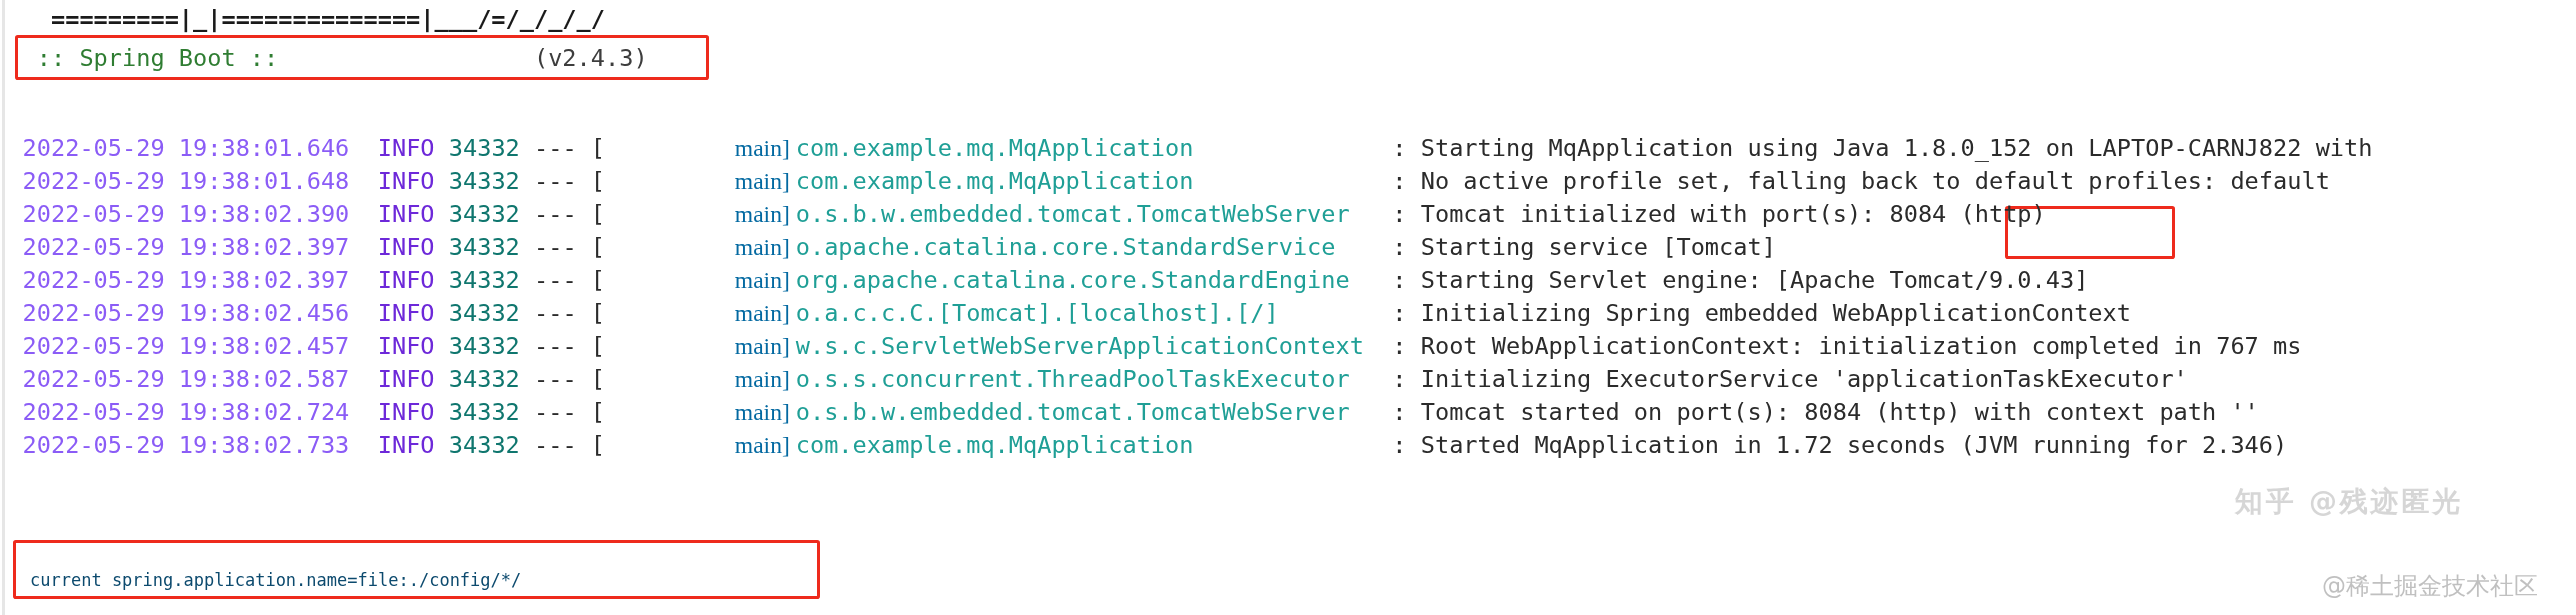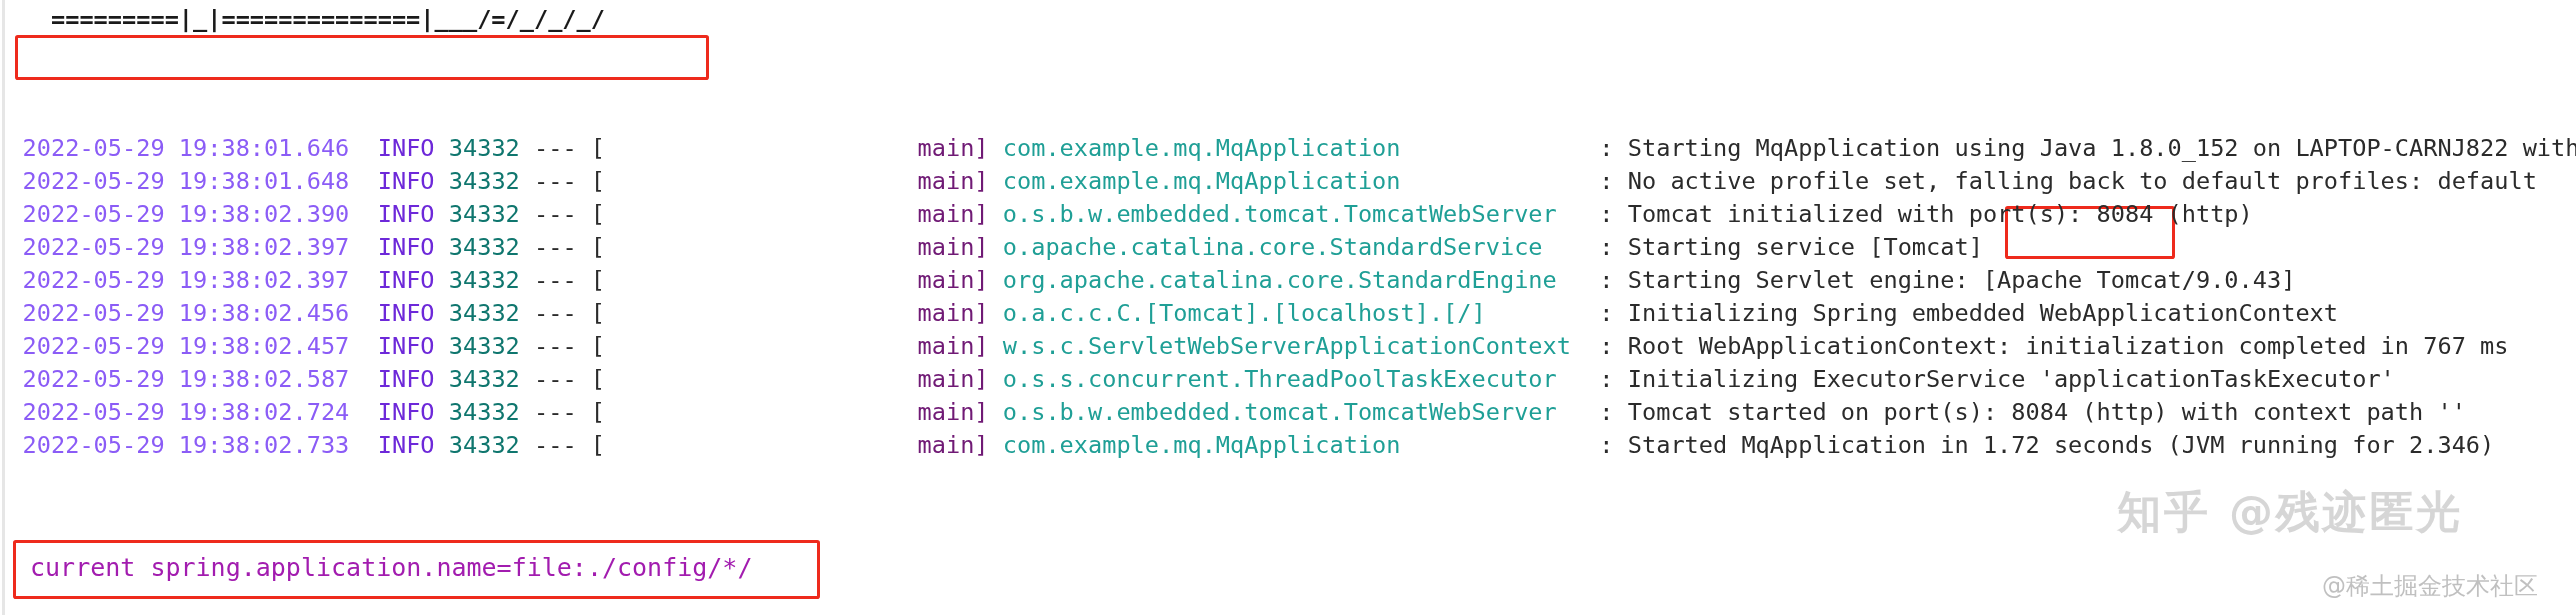--- a/index.html
+++ b/index.html
@@ -96,41 +96,41 @@
     line-height: 33px;
   }
   .log-line {
     white-space: pre;
     height: 33px;
   }
   .c-ts     { color: #8b5cf6; }
   .c-level  { color: #6d28d9; }
   .c-pid    { color: #0f766e; }
   .c-dash   { color: #2b2b2b; }
-  .c-thread { color: #701a75; }
+  .c-thread { color: #0369a1; font-family: Liberation Serif, serif; }
   .c-logger { color: #1f9f96; }
   .c-msg    { color: #2b2b2b; }
 
   .config-line {
     position: absolute;
     left: 30px;
-    top: 552px;
+    top: 564px;
     white-space: pre;
-    font-size: 25px;
+    font-size: 17px;
     line-height: 32px;
-    color: #a21caf;
+    color: #0c4a6e;
   }
 
   
   .wm-main {
     position: absolute;
     right: 113px;
     top: 483px;
     font-family: "DejaVu Sans", "Liberation Sans", sans-serif;
-    font-size: 44px;
+    font-size: 28px;
     font-weight: 700;
     color: rgba(120,120,120,0.30);
     letter-spacing: 2.8px;
     white-space: pre;
   }
   .wm-sub {
     position: absolute;
     right: 38px;
     top: 570px;
     font-family: "DejaVu Sans", "Liberation Sans", sans-serif;
@@ -141,20 +141,21 @@
 </style>
 </head>
 <body>
 
 <div id="console">
 
   <div class="gutter-rule"></div>
 
   <div class="banner-wrap">  =========|_|==============|___/=/_/_/_/</div>
 
+  <div class="banner-version-row"><span> :: Spring Boot :: </span><span class="ver">                 (v2.4.3)</span></div>
 
   <div class="redbox" id="redbox-springboot"></div>
   <div class="redbox" id="redbox-port"></div>
   <div class="redbox" id="redbox-config"></div>
 
   <div class="log-area" id="log-area"><div class="log-line"><span class="c-ts">2022-05-29 19:38:01.646</span><span class="c-level">  INFO</span><span class="c-ts"> </span><span class="c-pid">34332</span><span class="c-dash"> --- [</span><span class="c-thread">                      main] </span><span class="c-logger">com.example.mq.MqApplication             </span><span class="c-msg"> : Starting MqApplication using Java 1.8.0_152 on LAPTOP-CARNJ822 with</span></div><div class="log-line"><span class="c-ts">2022-05-29 19:38:01.648</span><span class="c-level">  INFO</span><span class="c-ts"> </span><span class="c-pid">34332</span><span class="c-dash"> --- [</span><span class="c-thread">                      main] </span><span class="c-logger">com.example.mq.MqApplication             </span><span class="c-msg"> : No active profile set, falling back to default profiles: default</span></div><div class="log-line"><span class="c-ts">2022-05-29 19:38:02.390</span><span class="c-level">  INFO</span><span class="c-ts"> </span><span class="c-pid">34332</span><span class="c-dash"> --- [</span><span class="c-thread">                      main] </span><span class="c-logger">o.s.b.w.embedded.tomcat.TomcatWebServer  </span><span class="c-msg"> : Tomcat initialized with port(s): 8084 (http)</span></div><div class="log-line"><span class="c-ts">2022-05-29 19:38:02.397</span><span class="c-level">  INFO</span><span class="c-ts"> </span><span class="c-pid">34332</span><span class="c-dash"> --- [</span><span class="c-thread">                      main] </span><span class="c-logger">o.apache.catalina.core.StandardService   </span><span class="c-msg"> : Starting service [Tomcat]</span></div><div class="log-line"><span class="c-ts">2022-05-29 19:38:02.397</span><span class="c-level">  INFO</span><span class="c-ts"> </span><span class="c-pid">34332</span><span class="c-dash"> --- [</span><span class="c-thread">                      main] </span><span class="c-logger">org.apache.catalina.core.StandardEngine  </span><span class="c-msg"> : Starting Servlet engine: [Apache Tomcat/9.0.43]</span></div><div class="log-line"><span class="c-ts">2022-05-29 19:38:02.456</span><span class="c-level">  INFO</span><span class="c-ts"> </span><span class="c-pid">34332</span><span class="c-dash"> --- [</span><span class="c-thread">                      main] </span><span class="c-logger">o.a.c.c.C.[Tomcat].[localhost].[/]       </span><span class="c-msg"> : Initializing Spring embedded WebApplicationContext</span></div><div class="log-line"><span class="c-ts">2022-05-29 19:38:02.457</span><span class="c-level">  INFO</span><span class="c-ts"> </span><span class="c-pid">34332</span><span class="c-dash"> --- [</span><span class="c-thread">                      main] </span><span class="c-logger">w.s.c.ServletWebServerApplicationContext </span><span class="c-msg"> : Root WebApplicationContext: initialization completed in 767 ms</span></div><div class="log-line"><span class="c-ts">2022-05-29 19:38:02.587</span><span class="c-level">  INFO</span><span class="c-ts"> </span><span class="c-pid">34332</span><span class="c-dash"> --- [</span><span class="c-thread">                      main] </span><span class="c-logger">o.s.s.concurrent.ThreadPoolTaskExecutor  </span><span class="c-msg"> : Initializing ExecutorService 'applicationTaskExecutor'</span></div><div class="log-line"><span class="c-ts">2022-05-29 19:38:02.724</span><span class="c-level">  INFO</span><span class="c-ts"> </span><span class="c-pid">34332</span><span class="c-dash"> --- [</span><span class="c-thread">                      main] </span><span class="c-logger">o.s.b.w.embedded.tomcat.TomcatWebServer  </span><span class="c-msg"> : Tomcat started on port(s): 8084 (http) with context path ''</span></div><div class="log-line"><span class="c-ts">2022-05-29 19:38:02.733</span><span class="c-level">  INFO</span><span class="c-ts"> </span><span class="c-pid">34332</span><span class="c-dash"> --- [</span><span class="c-thread">                      main] </span><span class="c-logger">com.example.mq.MqApplication             </span><span class="c-msg"> : Started MqApplication in 1.72 seconds (JVM running for 2.346)</span></div></div>
 
   <div class="config-line">current spring.application.name=file:./config/*/</div>
 
   <div class="wm-main">知乎 @残迹匿光</div>

